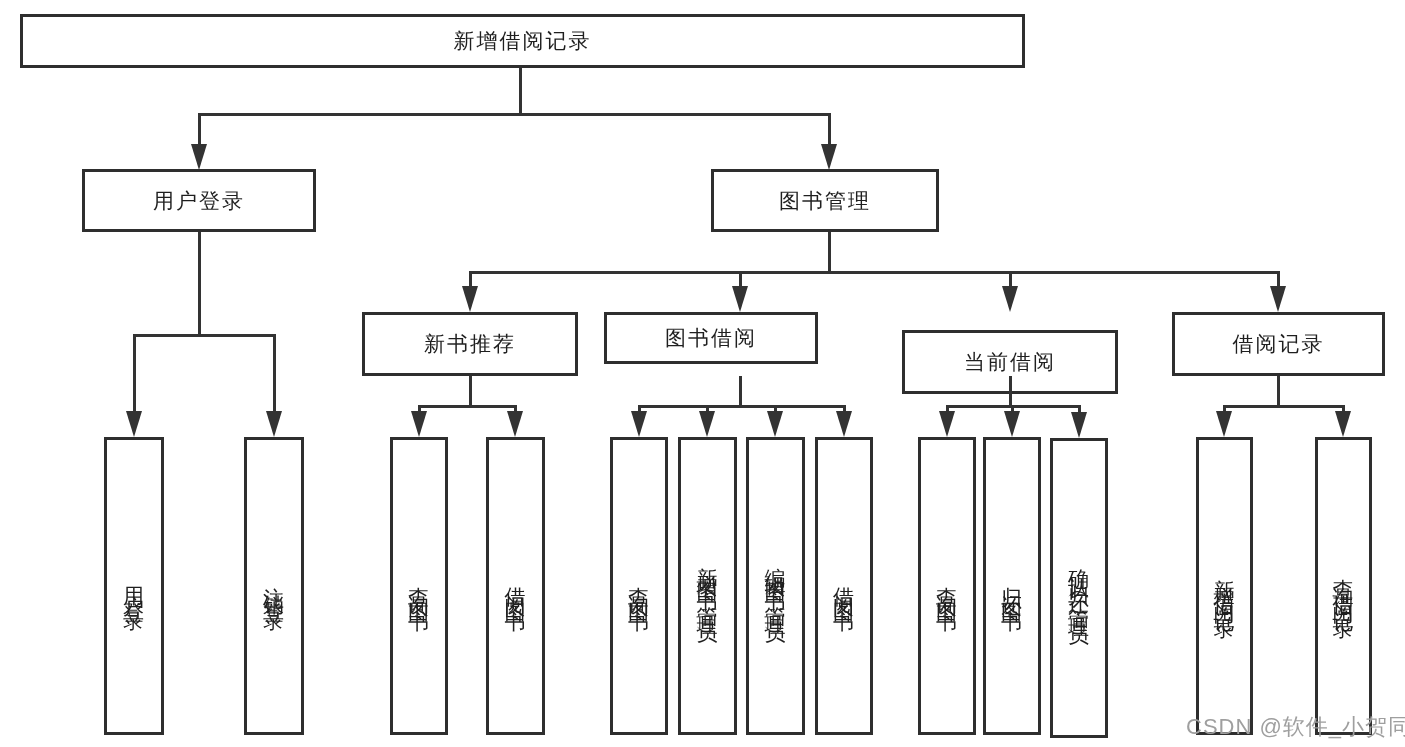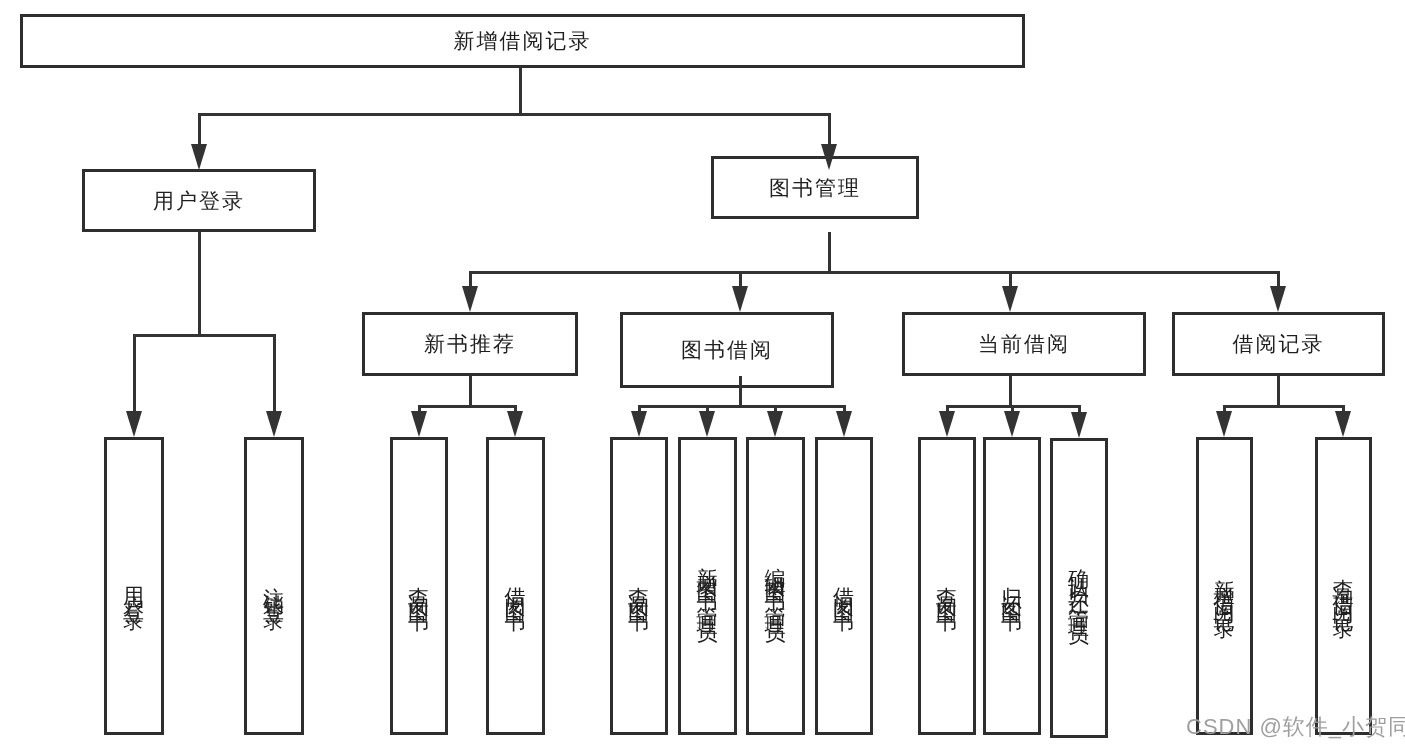--- a/index.html
+++ b/index.html
@@ -54,31 +54,31 @@
 </head>
 <body>
 
 <div class="node" style="left:20px;top:14px;width:1005px;height:54px">
   <span class="hlabel">新增借阅记录</span>
 </div>
 
 <div class="node" style="left:82px;top:169px;width:234px;height:63px">
   <span class="hlabel">用户登录</span>
 </div>
-<div class="node" style="left:711px;top:156px;width:208px;height:63px">
+<div class="node" style="left:711px;top:169px;width:228px;height:63px">
   <span class="hlabel">图书管理</span>
 </div>
 
 <div class="node" style="left:362px;top:312px;width:216px;height:64px">
   <span class="hlabel">新书推荐</span>
 </div>
-<div class="node" style="left:620px;top:312px;width:214px;height:76px">
+<div class="node" style="left:604px;top:312px;width:214px;height:52px">
   <span class="hlabel">图书借阅</span>
 </div>
-<div class="node" style="left:902px;top:312px;width:244px;height:64px">
+<div class="node" style="left:902px;top:330px;width:216px;height:64px">
   <span class="hlabel">当前借阅</span>
 </div>
 <div class="node" style="left:1172px;top:312px;width:213px;height:64px">
   <span class="hlabel">借阅记录</span>
 </div>
 
 <div class="node" style="left:104px;top:437px;width:60px;height:298px">
   <span class="vtext">用户登录</span>
 </div>
 <div class="node" style="left:244px;top:437px;width:60px;height:298px">

